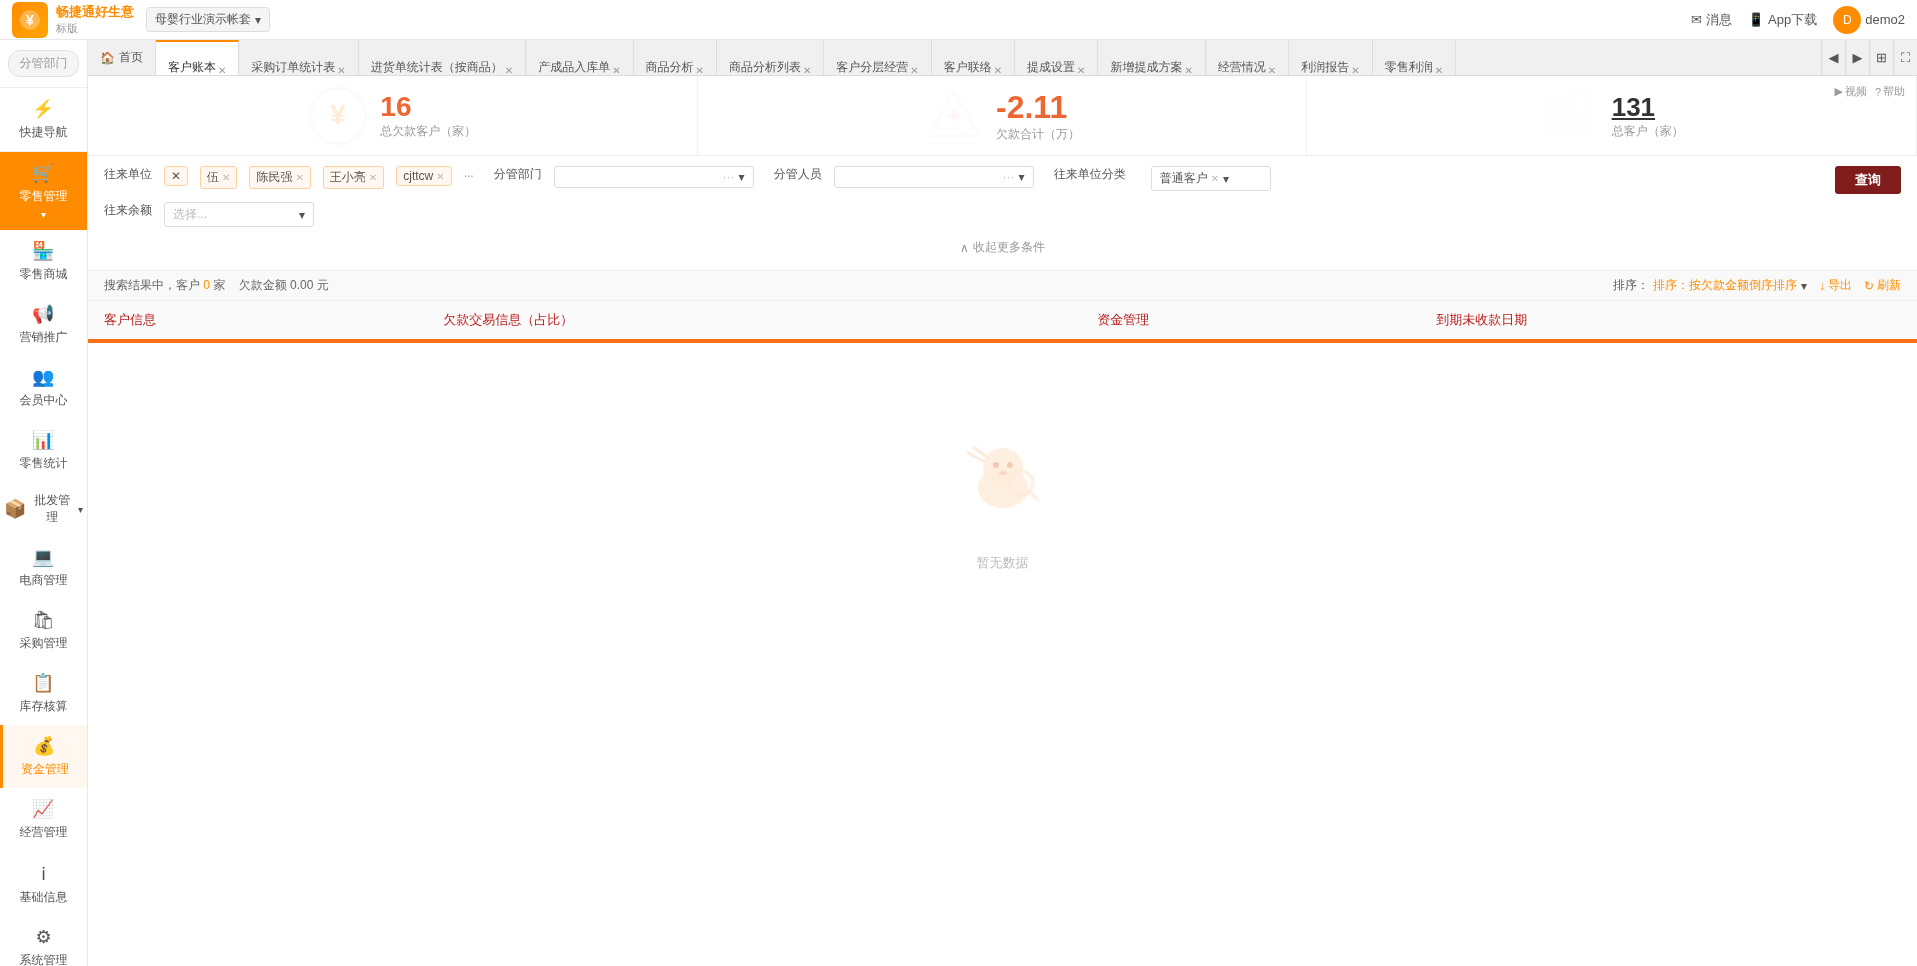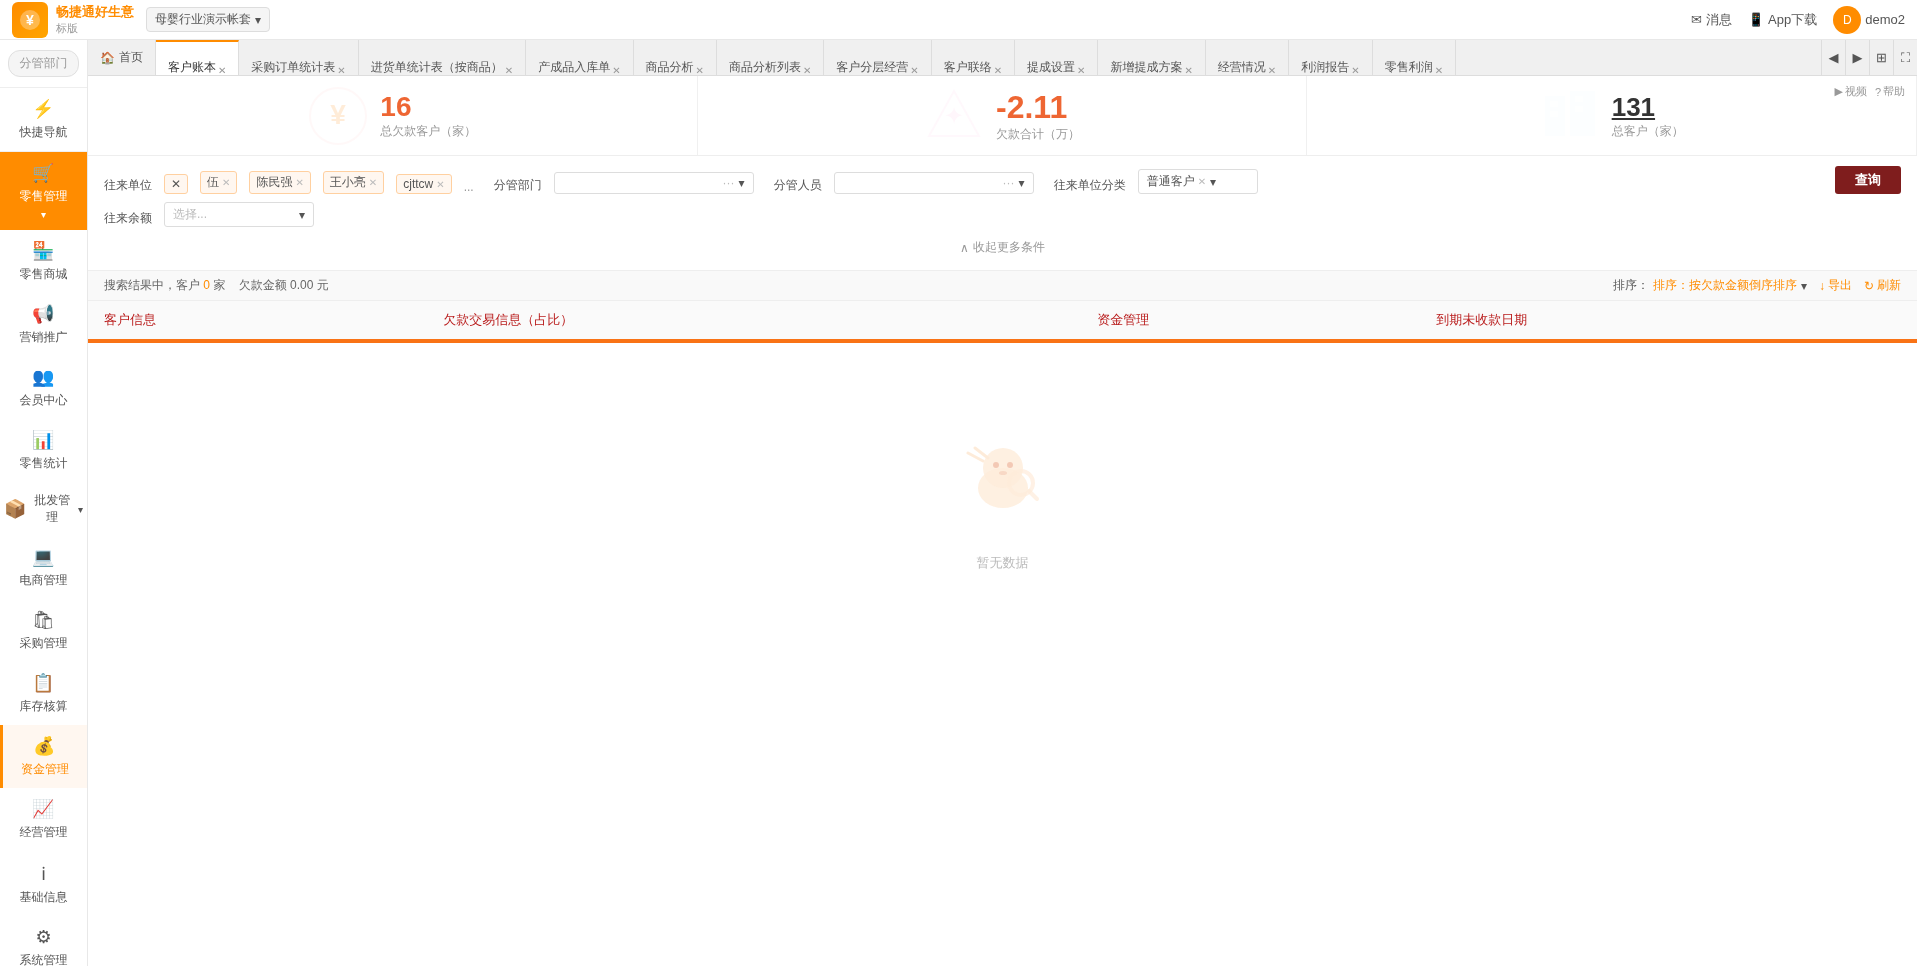--- a/index.html
+++ b/index.html
@@ -50,21 +50,21 @@
     .stat-value { font-size: 28px; font-weight: bold; color: #e63; }
     .stat-value.negative { color: #e63; }
     .stat-value.black { color: #222; text-decoration: underline; cursor: pointer; font-size: 26px; }
     .stat-label { font-size: 12px; color: #999; }
     .stat-text-block { display: flex; flex-direction: column; }
     .stat-right-actions { position: absolute; right: 12px; top: 8px; display: flex; gap: 8px; }
     .stat-action-btn { font-size: 11px; color: #999; cursor: pointer; display: flex; align-items: center; gap: 2px; }
 
     
     .filter-area { background: #fff; padding: 10px 16px; border-bottom: 1px solid #eee; }
-    .filter-row { display: flex; align-items: flex-end; gap: 12px; margin-bottom: 8px; flex-wrap: wrap; }
+    .filter-row { display: flex; align-items: flex-start; gap: 12px; margin-bottom: 8px; flex-wrap: wrap; }
     .filter-label { color: #555; font-size: 12px; white-space: nowrap; }
     .filter-tag { display: inline-flex; align-items: center; gap: 3px; background: #fff7f0; border: 1px solid #ffd0a0; border-radius: 3px; padding: 2px 6px; font-size: 12px; color: #555; }
     .filter-tag .tag-close { color: #bbb; cursor: pointer; font-size: 10px; }
     .filter-more { color: #999; cursor: pointer; font-size: 12px; }
     .filter-select { display: flex; align-items: center; gap: 4px; border: 1px solid #ddd; border-radius: 3px; padding: 3px 8px; font-size: 12px; color: #555; cursor: pointer; min-width: 120px; background: #fff; }
     .filter-select-wide { min-width: 200px; }
     .collapse-btn { display: flex; align-items: center; gap: 4px; color: #999; cursor: pointer; font-size: 12px; margin: 0 auto; }
     .query-btn { background: #7f1d1d; color: white; border: none; border-radius: 3px; padding: 5px 20px; font-size: 13px; cursor: pointer; margin-left: auto; font-weight: bold; }
 
     
@@ -351,21 +351,21 @@
             </div>
 
             <span class="filter-label" style="margin-left:8px;">分管人员</span>
             <div class="filter-select filter-select-wide">
               <span style="flex:1;"></span>
               <span style="color:#bbb;">···</span>
               <span>▾</span>
             </div>
 
             <span class="filter-label" style="margin-left:8px;">往来单位分类</span>
-            <div class="filter-select" style="gap:4px;">
+            <div class="filter-select" style="gap:4px;margin-left:13px;">
               <div class="filter-tag" style="border:none;background:none;padding:0;">
                 <span>普通客户</span>
                 <span class="tag-close">✕</span>
               </div>
               <span>▾</span>
             </div>
 
             <button class="query-btn">查询</button>
           </div>
           <div class="filter-row">

